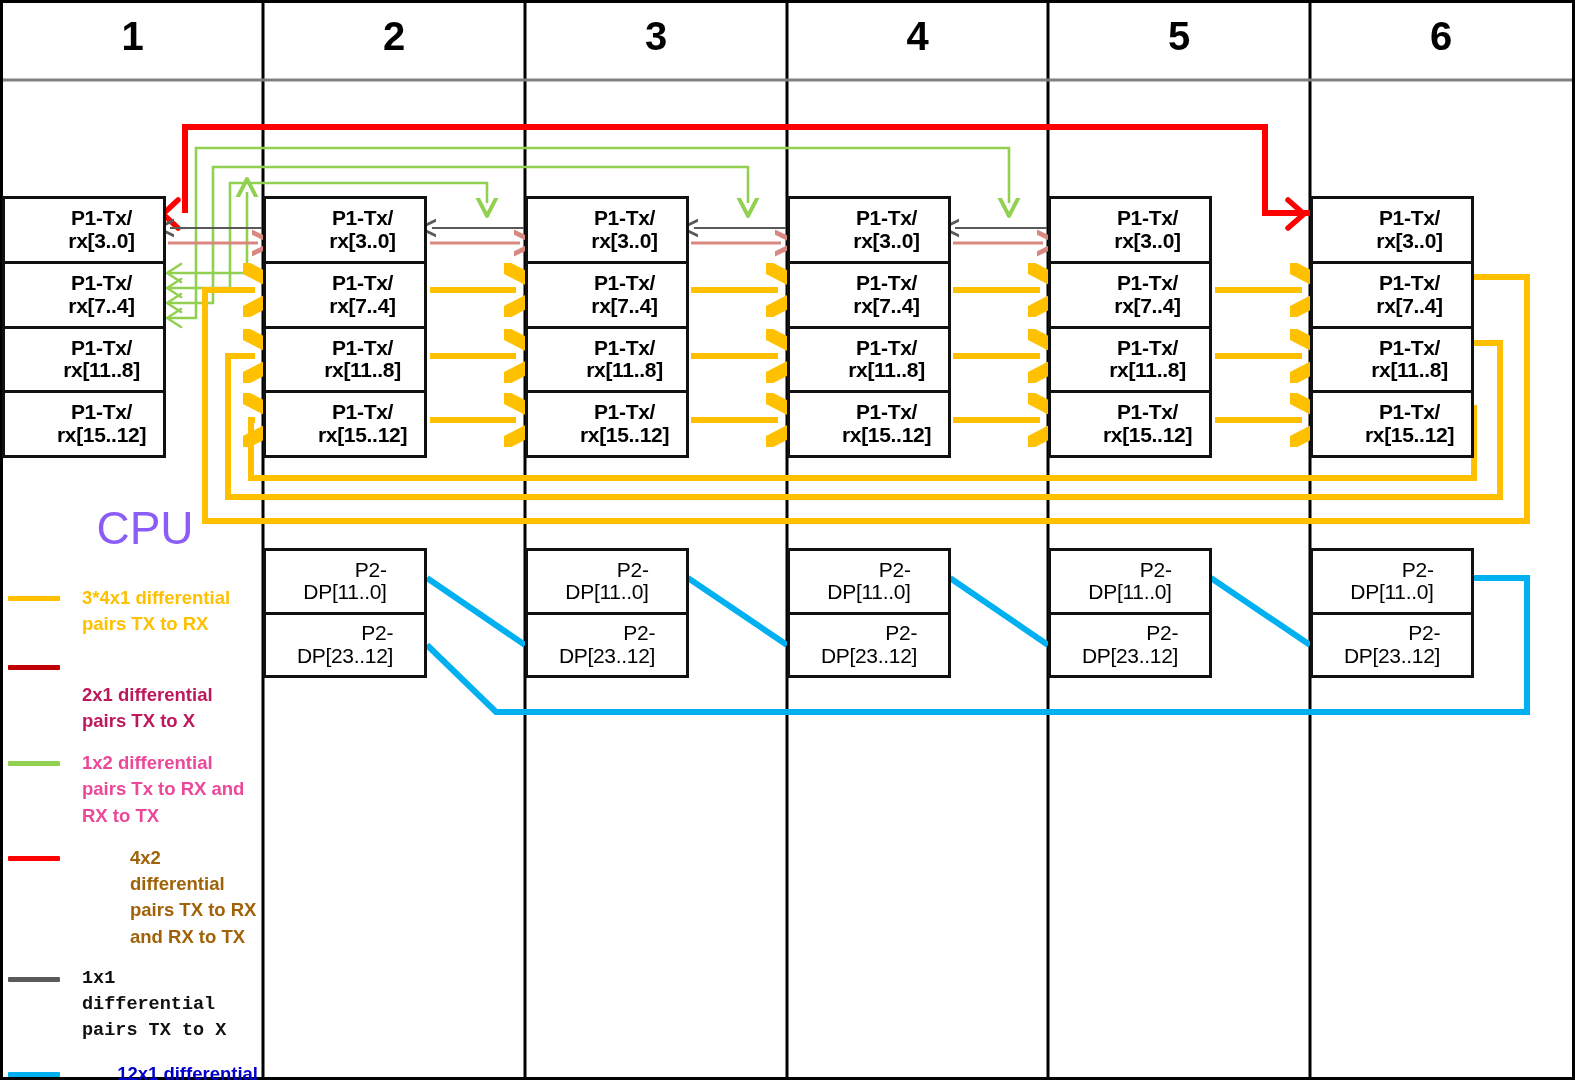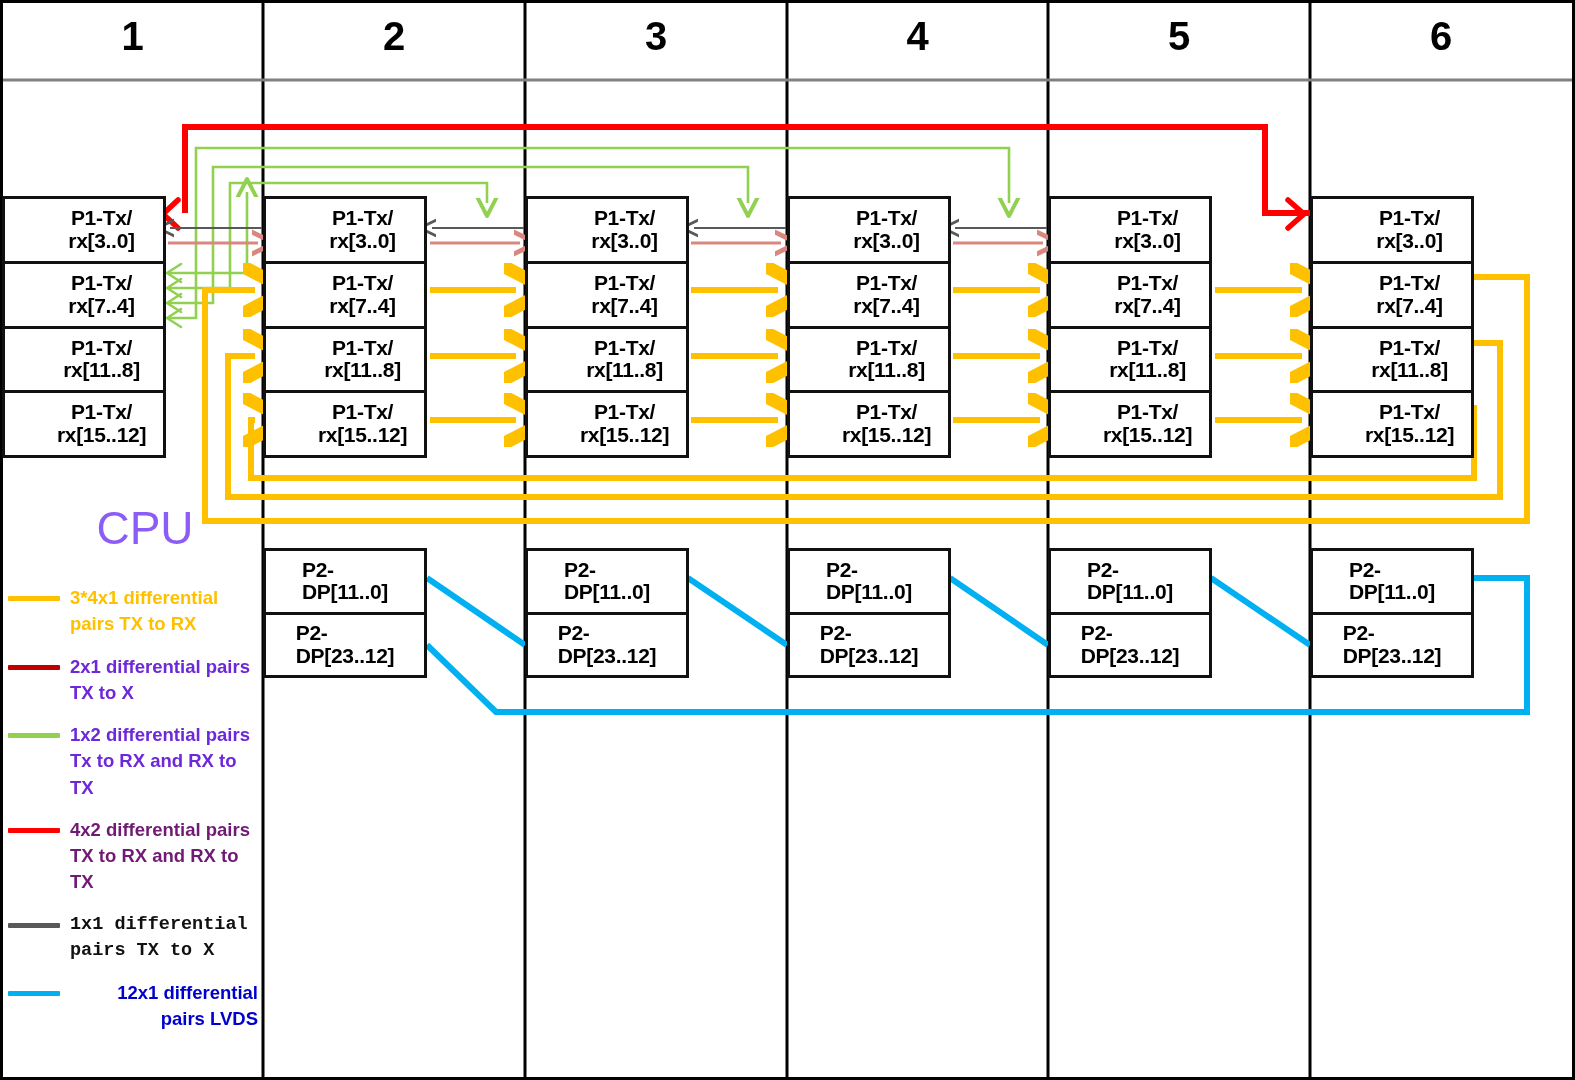--- a/index.html
+++ b/index.html
@@ -19,30 +19,30 @@
     display:flex;align-items:center;justify-content:center;text-align:center;
     font-weight:bold;font-size:21px;line-height:1.08;color:#000;letter-spacing:-0.3px;padding-left:35px;
   }
   .port-cell:last-child{border-bottom:none;}
   .dp-box{
     position:absolute;border:3px solid #111;background:#fff;box-sizing:border-box;
     display:flex;flex-direction:column;
   }
   .dp-cell{
     flex:1 1 0;border-bottom:3px solid #111;box-sizing:border-box;
-    display:flex;align-items:center;justify-content:center;text-align:left;
-    font-weight:bold;font-size:21px;line-height:1.08;color:#000;letter-spacing:-0.3px;
+    display:flex;align-items:center;justify-content:center;text-align:right;
+    font-weight:normal;font-size:21px;line-height:1.08;color:#000;letter-spacing:-0.3px;
   }
   .dp-cell:last-child{border-bottom:none;}
   .cpu-label{
     position:absolute;left:55px;top:505px;width:180px;text-align:center;
     font-size:46px;color:#8b5cf6;line-height:1;
   }
   .legend{position:absolute;left:8px;top:585px;width:250px;}
-  .legend-row{display:flex;align-items:flex-start;margin-bottom:16px;}
+  .legend-row{display:flex;align-items:flex-start;margin-bottom:16px;gap:12px;}
   .legend-swatch{flex:0 0 52px;height:5px;margin-top:11px;margin-right:10px;border-radius:1px;}
   .legend-text{font-weight:bold;font-size:18.5px;line-height:1.42;}
 </style>
 </head>
 <body>
 
 <div id="stage">
 
   <svg class="layer" viewBox="0 0 1575 1080">
 
@@ -289,29 +289,29 @@
 
   <div class="cpu-label">CPU</div>
 
   <div class="legend">
     <div class="legend-row">
       <div class="legend-swatch" style="background:#FFC000;"></div>
       <div class="legend-text" style="color:#FFC000;">3*4x1 differential pairs TX to RX</div>
     </div>
     <div class="legend-row">
       <div class="legend-swatch" style="background:#C00000;"></div>
-      <div class="legend-text" style="color:#6d28d9;">2x1 differential pairs TX to X</div>
+      <div class="legend-text" style="color:#be185d;margin-top:28px;">2x1 differential pairs TX to X</div>
     </div>
     <div class="legend-row">
       <div class="legend-swatch" style="background:#92D050;"></div>
-      <div class="legend-text" style="color:#6d28d9;">1x2 differential pairs Tx to RX and RX to TX</div>
+      <div class="legend-text" style="color:#ec4899;">1x2 differential pairs Tx to RX and RX to TX</div>
     </div>
     <div class="legend-row">
       <div class="legend-swatch" style="background:#FF0000;"></div>
-      <div class="legend-text" style="color:#701a75;">4x2 differential pairs TX to RX and RX to TX</div>
+      <div class="legend-text" style="color:#a16207;margin-left:48px;">4x2 differential pairs TX to RX and RX to TX</div>
     </div>
     <div class="legend-row">
       <div class="legend-swatch" style="background:#595959;"></div>
       <div class="legend-text" style="color:#111111;font-family:Liberation Mono, monospace;">1x1 differential pairs TX to X</div>
     </div>
     <div class="legend-row">
       <div class="legend-swatch" style="background:#00B0F0;"></div>
       <div class="legend-text" style="color:#0000CC;text-align:right;">12x1 differential pairs LVDS</div>
     </div>
   </div>

